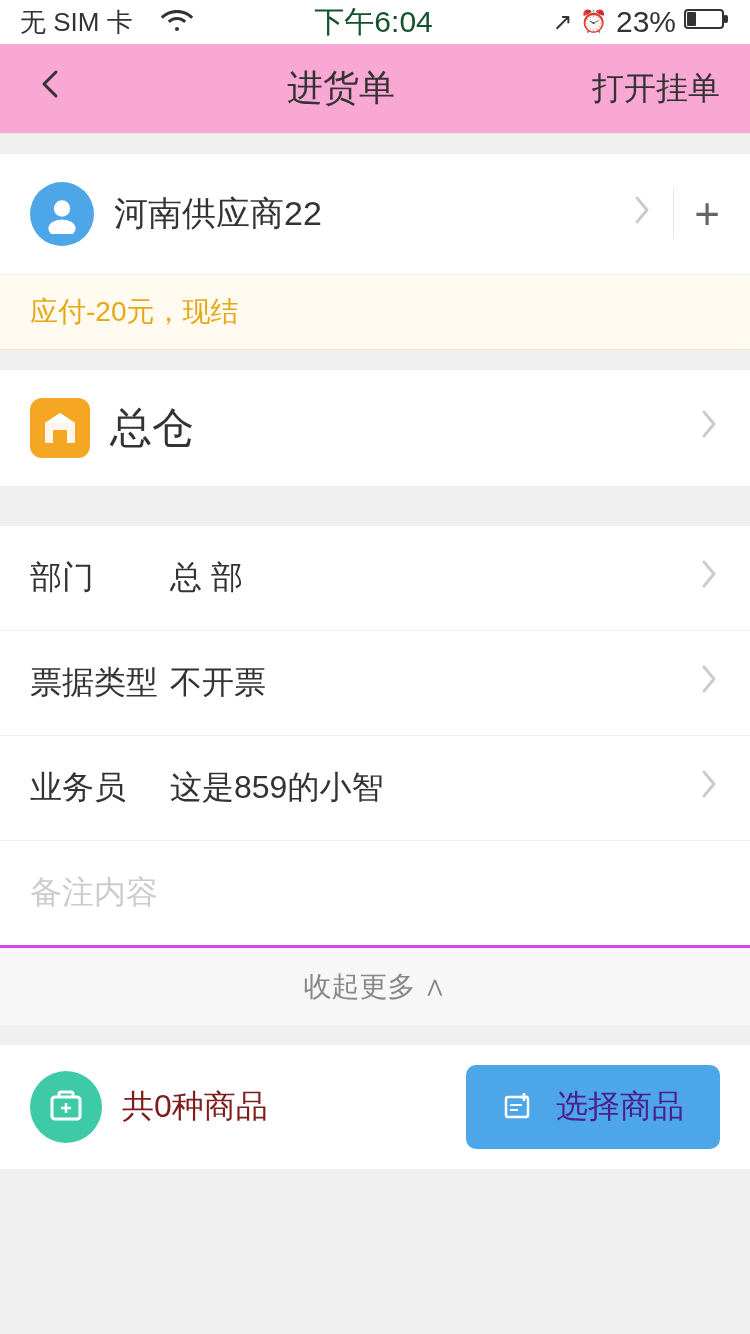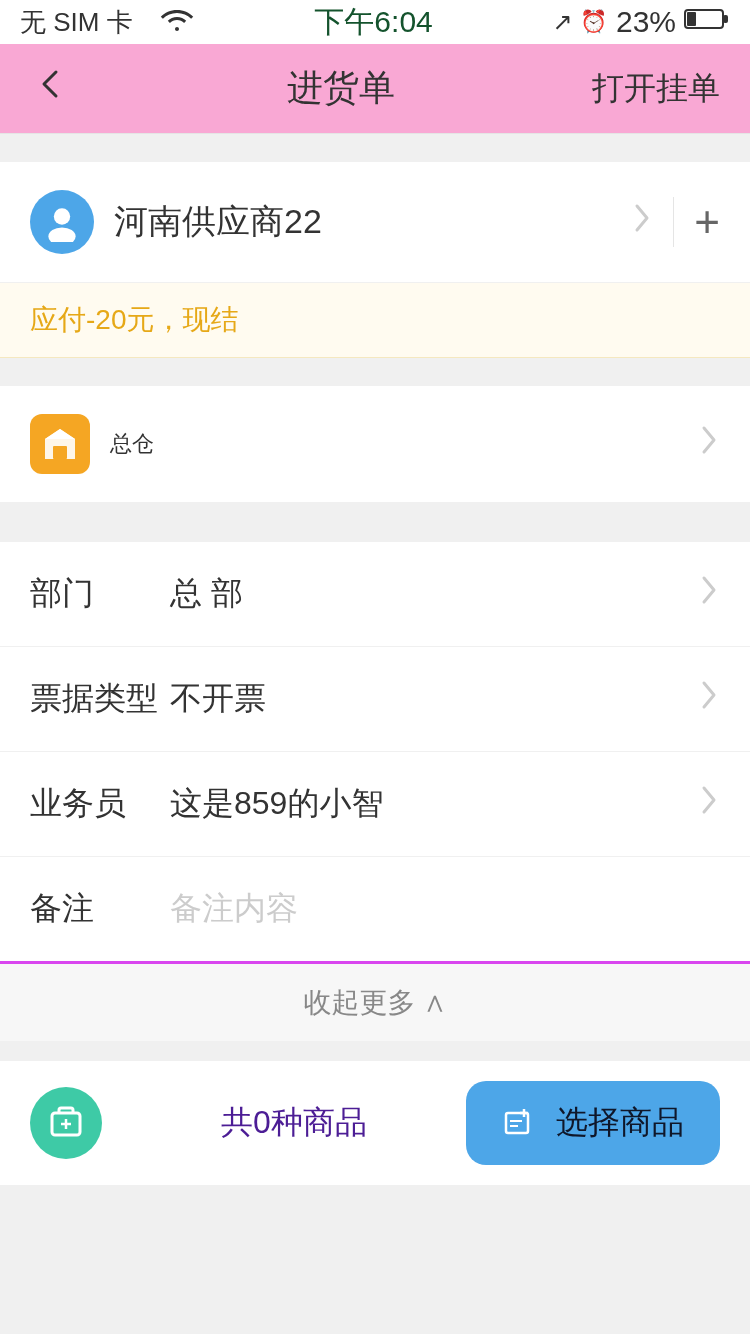--- a/index.html
+++ b/index.html
@@ -77,21 +77,20 @@
     
     .section-gap {
       height: 20px;
       background: #f0f0f0;
     }
 
     
     .card {
       background: #fff;
       width: 100%;
-      margin-top: 8px;
     }
 
     
     .supplier-row {
       display: flex;
       align-items: center;
       padding: 28px 30px;
       background: #fff;
       border-bottom: 1px solid #f0f0f0;
     }
@@ -152,21 +151,21 @@
       border-radius: 12px;
       background: #f5a623;
       display: flex;
       align-items: center;
       justify-content: center;
       margin-right: 20px;
       flex-shrink: 0;
     }
     .warehouse-label {
       flex: 1;
-      font-size: 22px;
+      font-size: 42px;
       color: #333;
     }
 
     
     .form-row {
       display: flex;
       align-items: center;
       padding: 30px 30px;
       background: #fff;
       border-top: 1px solid #f0f0f0;
@@ -220,27 +219,26 @@
       background: #3ecaa6;
       display: flex;
       align-items: center;
       justify-content: center;
       margin-right: 20px;
       flex-shrink: 0;
     }
     .product-count {
       flex: 1;
       font-size: 32px;
-      color: #4c1d95;
-      text-align: center;
+      color: #7f1d1d;
     }
     .select-btn {
       background: #4da6e8;
-      color: #0f172a;
-      border-radius: 20px;
+      color: #4c1d95;
+      border-radius: 10px;
       padding: 20px 36px;
       font-size: 32px;
       display: flex;
       align-items: center;
       gap: 18px;
       cursor: pointer;
     }
 
     .main-content {
       background: #f0f0f0;
@@ -361,21 +359,20 @@
       <span class="form-label">业务员</span>
       <span class="form-value">这是859的小智</span>
       <span>
         <svg width="24" height="36" viewBox="0 0 24 36">
           <path d="M8 6 L18 18 L8 30" stroke="#ccc" stroke-width="3" fill="none" stroke-linecap="round" stroke-linejoin="round"></path>
         </svg>
       </span>
     </div>
 
     <div class="form-row">
-      <span class="form-label">备注</span>
       <span class="form-value placeholder">备注内容</span>
     </div>
 
     <div class="collapse-bar">
       <span class="collapse-text">收起更多 ∧</span>
     </div>
   </div>
 
   <div class="product-bar">
     <div class="product-icon">

